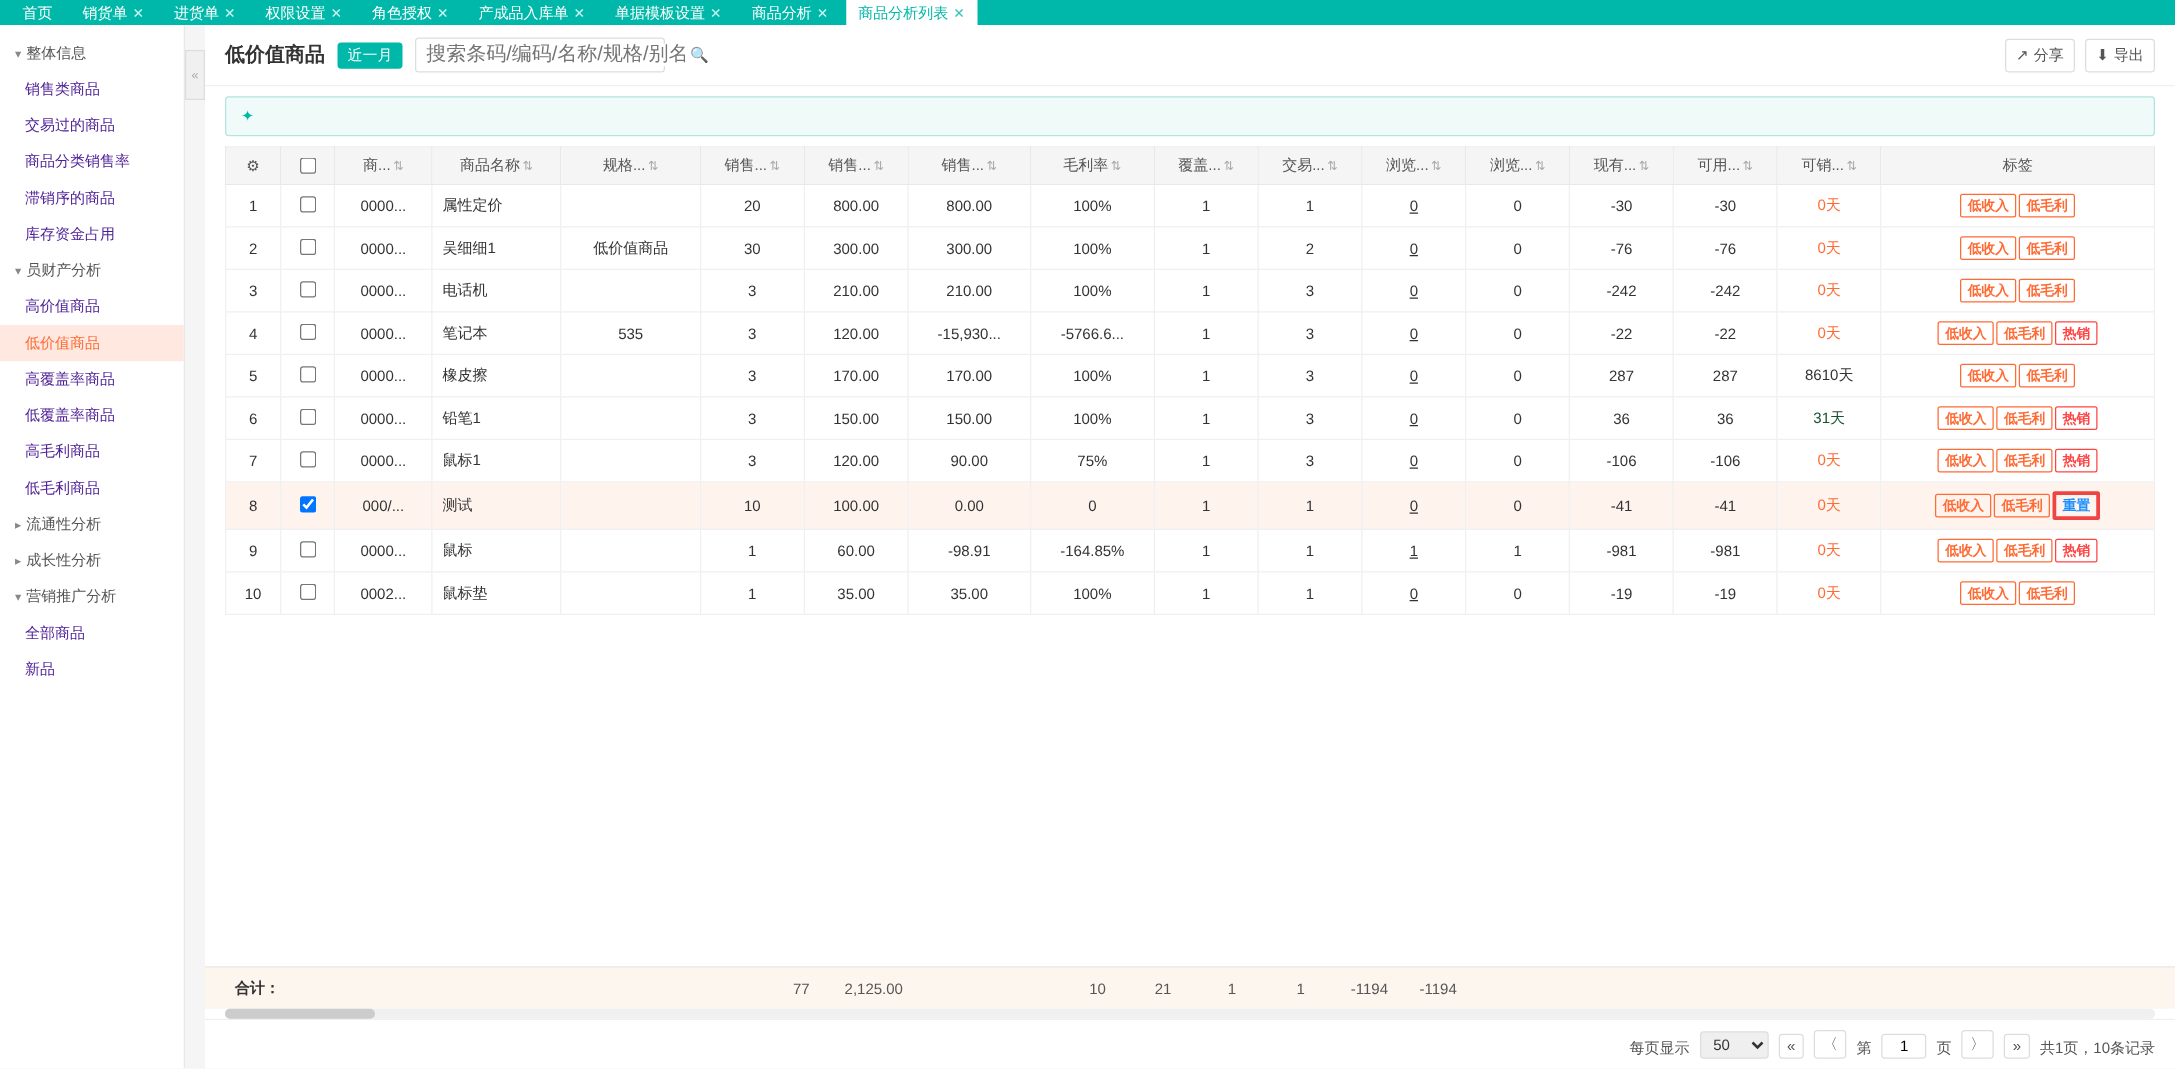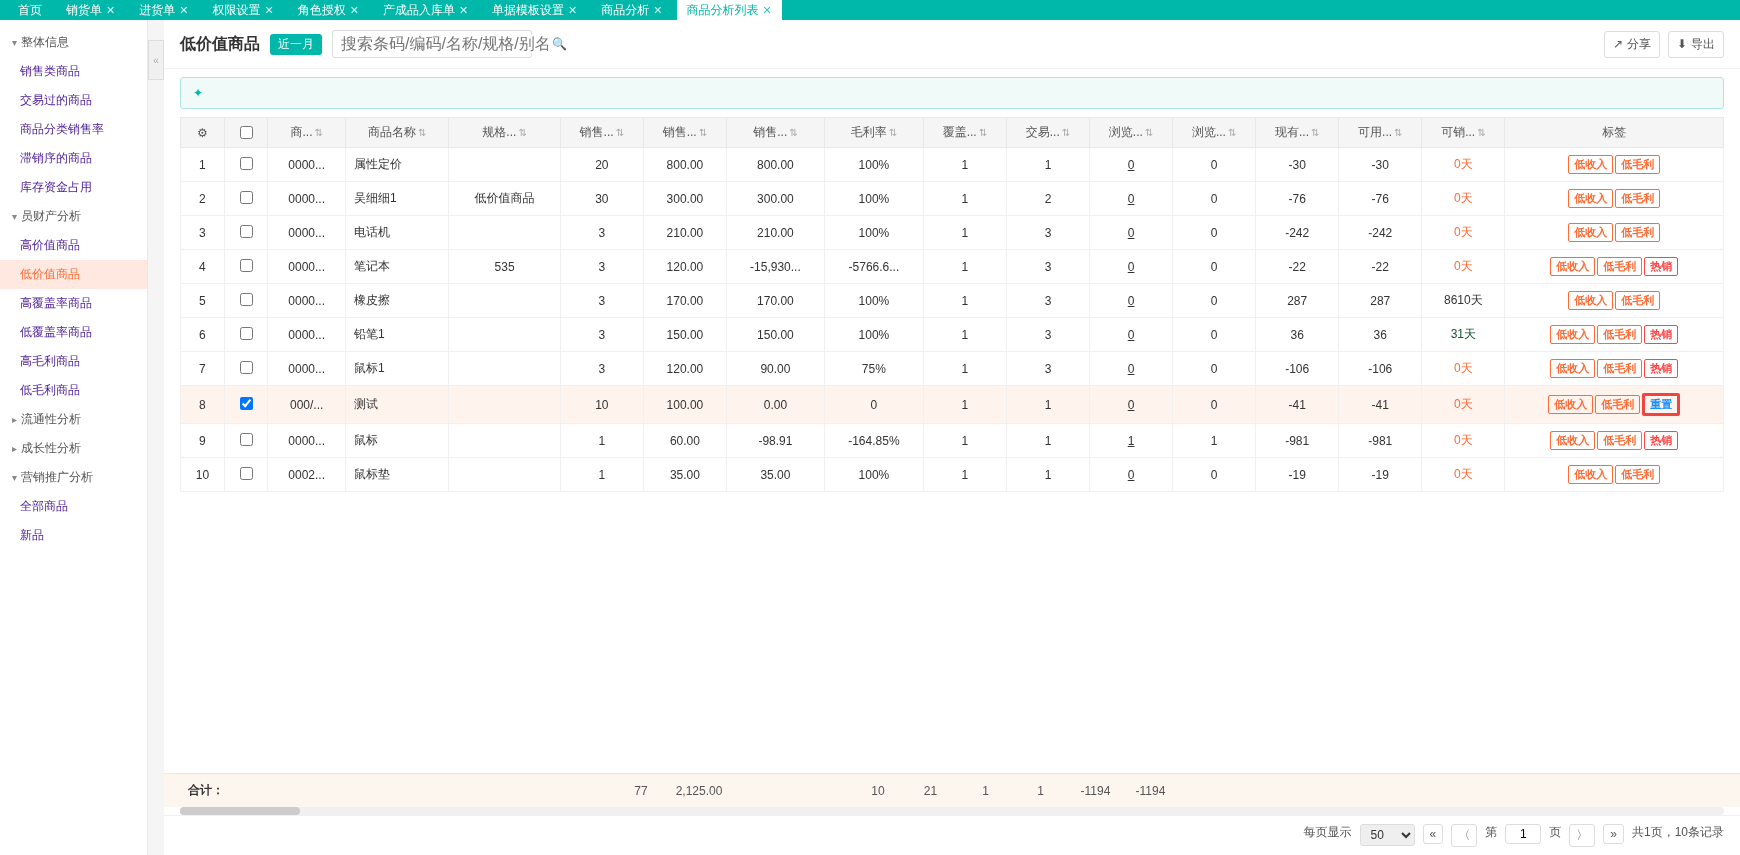--- a/index.html
+++ b/index.html
@@ -178,21 +178,21 @@
       gap: 8px;
       flex-shrink: 0;
       font-size: 12px;
       color: #555;
     }
     .total-label { font-weight: bold; color: #333; min-width: 40px; }
 
     
     .pagination {
       display: flex;
-      align-items: flex-start;
+      align-items: flex-end;
       justify-content: flex-end;
       padding: 8px 16px;
       border-top: 1px solid #f0f0f0;
       gap: 8px;
       flex-shrink: 0;
       color: #555;
     }
     .page-size-label { color: #555; }
     .page-size-select {
       border: 1px solid #ddd;

